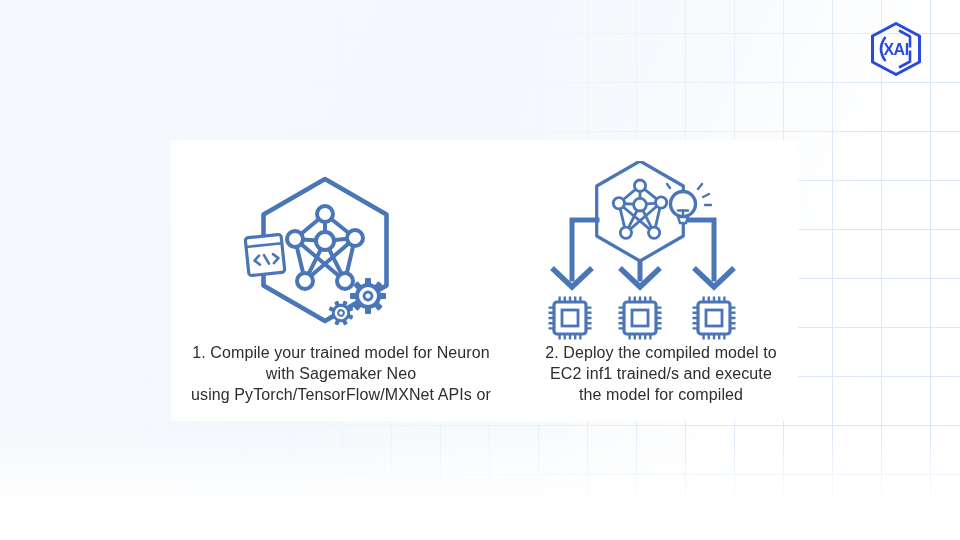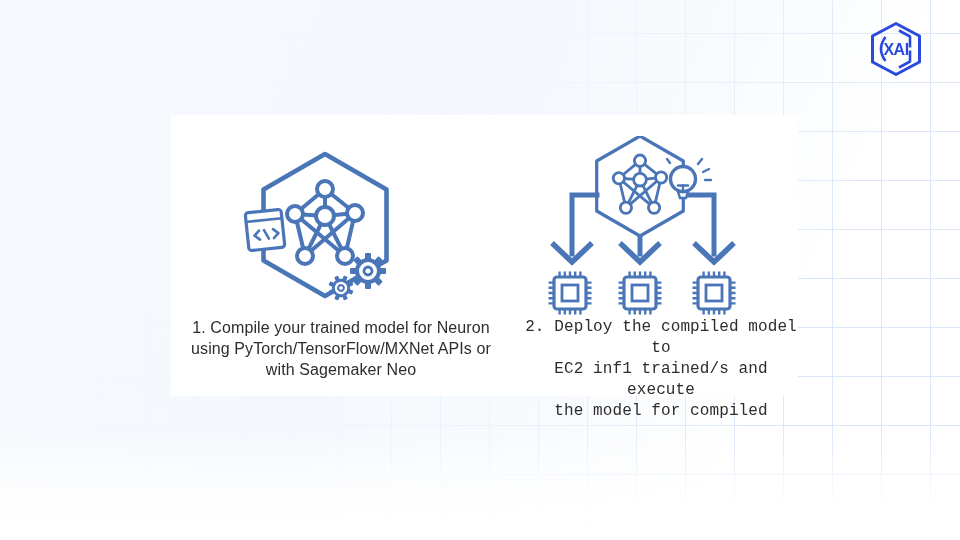--- a/index.html
+++ b/index.html
@@ -16,33 +16,33 @@
     background-position:-1px 33px;
   }
   .bg-wash{
     position:absolute;inset:0;
     background:
       linear-gradient(180deg, rgba(255,255,255,0) 80%, rgba(255,255,255,0.92) 93%, #ffffff 100%),
       linear-gradient(115deg, rgba(246,249,253,0.97) 0%, rgba(243,247,252,0.88) 42%, rgba(242,247,252,0.55) 62%, rgba(255,255,255,0) 78%),
       radial-gradient(circle 540px at 110px -60px, rgba(250,252,255,0.95) 0%, rgba(247,250,254,0.6) 82%, rgba(255,255,255,0) 100%);
   }
   .panel{
-    position:absolute;left:171px;top:115px;width:627px;height:281px;
+    position:absolute;left:171px;top:140px;width:627px;height:281px;
     background:var(--panel-bg);
   }
   .icon{position:absolute;color:var(--icon-blue);}
   .icon1{left:64px;top:31px;}
   .icon2{left:349px;top:21px;}
   .caption{
     position:absolute;top:202px;
     font-size:16px;line-height:21px;text-align:center;
     color:var(--text-color);letter-spacing:.1px;
   }
   .caption1{left:2px;width:336px;}
-  .caption2{left:352px;width:276px;font-family:Liberation Mono, monospace;}
+  .caption2{left:352px;width:276px;}
   .logo{position:absolute;left:868px;top:20px;color:var(--logo-blue);}
   .logo text{font:700 16px "Liberation Sans",sans-serif;letter-spacing:-0.5px;}
 </style>
 </head>
 <body>
 
 <div class="stage">
   <div class="bg-grid"></div>
   <div class="bg-wash"></div>
 
@@ -115,22 +115,22 @@
       </g>
 
       <g>
         <use href="#gear" transform="translate(133,125)"></use>
         <use href="#gear" transform="translate(106,142) scale(0.7) rotate(22)"></use>
       </g>
     </svg>
 
     <div class="caption caption1">
       <div>1. Compile your trained model for Neuron</div>
+      <div>with Sagemaker Neo</div>
       <div>using PyTorch/TensorFlow/MXNet APIs or</div>
-      <div>with Sagemaker Neo</div>
     </div>
 
     <svg class="icon icon2" width="250" height="185" viewBox="0 0 250 185">
       <use href="#hexnet" transform="translate(120,50) scale(0.704) translate(-90,-79)"></use>
 
       <g fill="none" stroke="currentColor" stroke-linecap="square" stroke-linejoin="miter">
         <path d="M77,59 L52,59 L52,118" stroke-width="5"></path>
         <path d="M120,101 L120,118" stroke-width="5"></path>
         <path d="M168,59 L194,59 L194,118" stroke-width="5"></path>
         <polyline points="34,109 52,126 70,109" stroke-width="5.5"></polyline>

